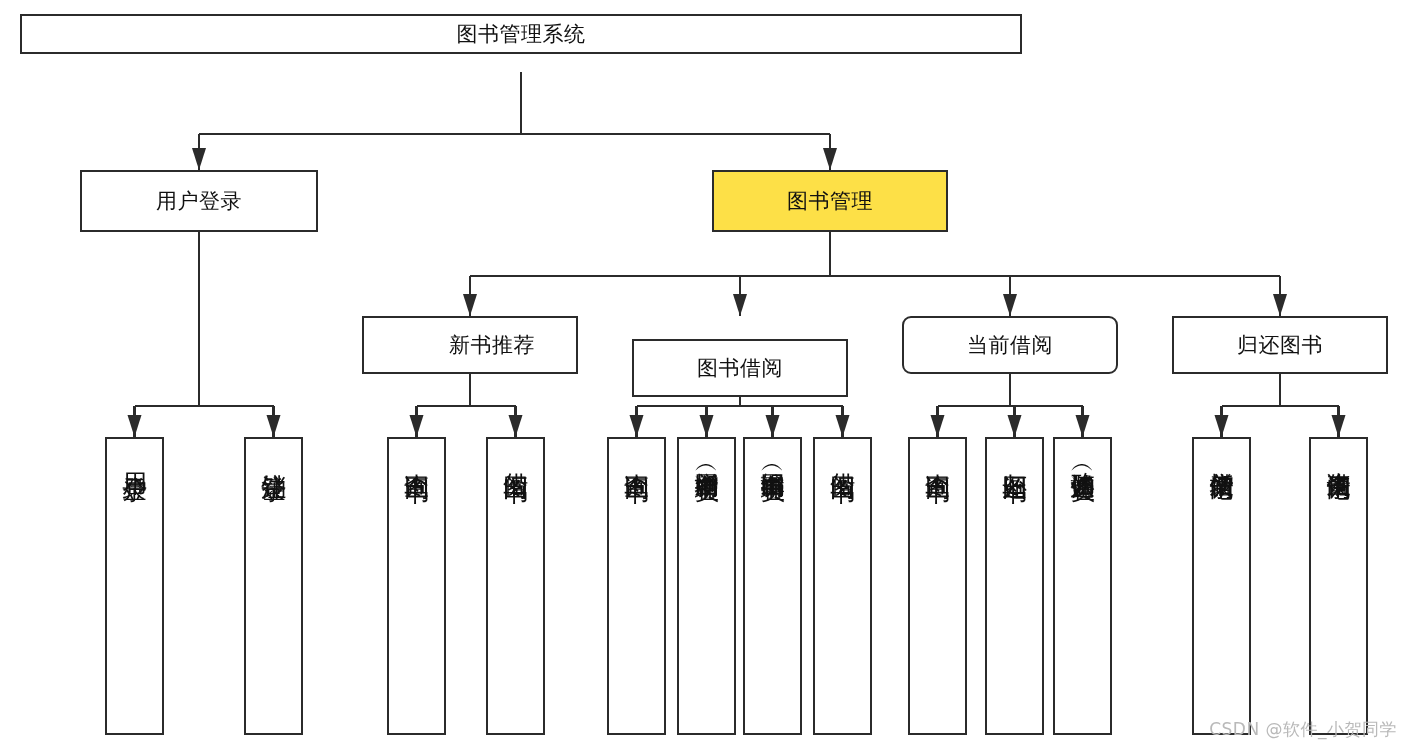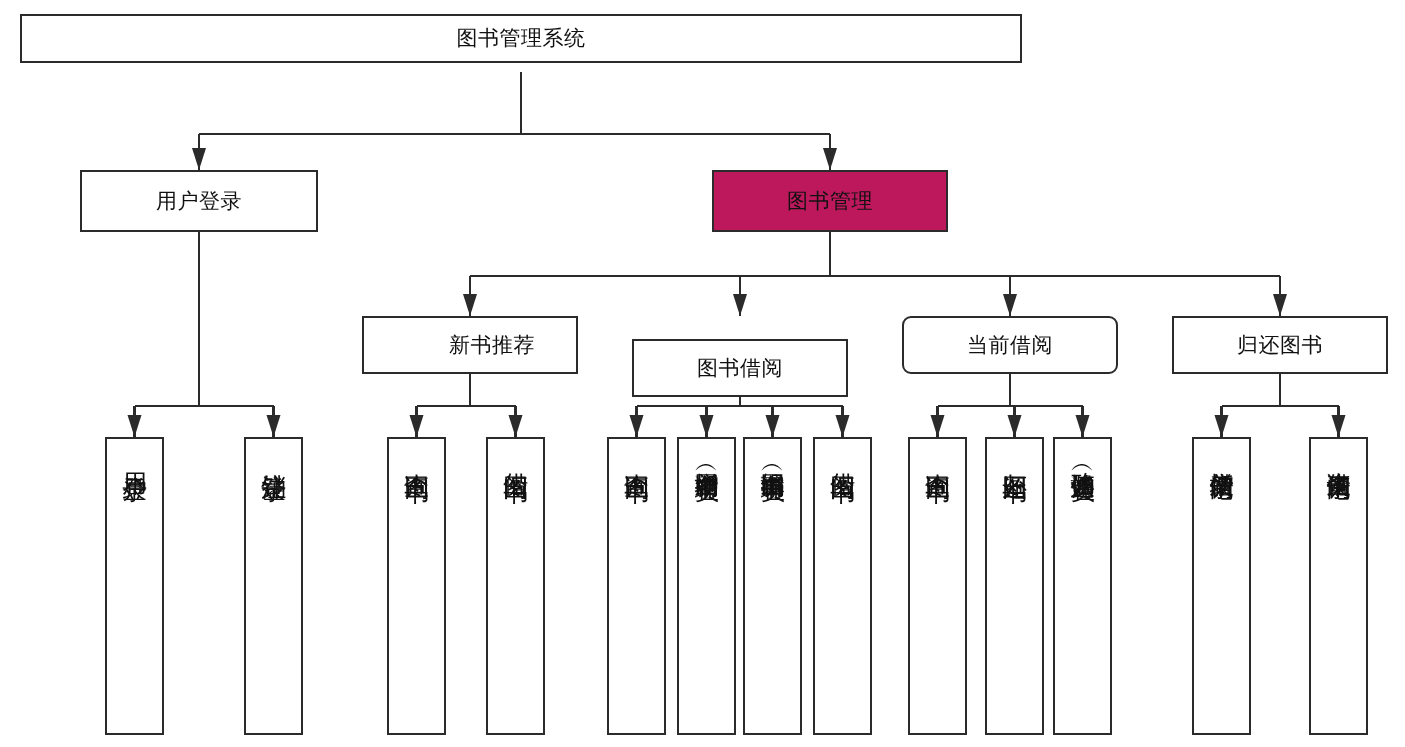--- a/index.html
+++ b/index.html
@@ -120,27 +120,27 @@
       <line x1="1082.5" y1="406" x2="1082.5" y2="437" stroke="#2b2b2b" stroke-width="2.4" shape-rendering="crispEdges"></line>
       <polygon points="1075.5,415 1089.5,415 1082.5,437" fill="#2b2b2b"></polygon>
       <line x1="1280" y1="374" x2="1280" y2="406" stroke="#2b2b2b" stroke-width="2.4" shape-rendering="crispEdges"></line>
       <line x1="1221.5" y1="406" x2="1338.5" y2="406" stroke="#2b2b2b" stroke-width="2.4" shape-rendering="crispEdges"></line>
       <line x1="1221.5" y1="406" x2="1221.5" y2="437" stroke="#2b2b2b" stroke-width="2.4" shape-rendering="crispEdges"></line>
       <polygon points="1214.5,415 1228.5,415 1221.5,437" fill="#2b2b2b"></polygon>
       <line x1="1338.5" y1="406" x2="1338.5" y2="437" stroke="#2b2b2b" stroke-width="2.4" shape-rendering="crispEdges"></line>
       <polygon points="1331.5,415 1345.5,415 1338.5,437" fill="#2b2b2b"></polygon>
     </svg>
   <div id="nodes">
-      <div class="node horiz" style="left: 20px; top: 14px; width: 1002px; height: 49px; border-color: rgb(43, 43, 43); background: rgb(255, 255, 255); color: rgb(17, 17, 17);">
+      <div class="node horiz" style="left: 20px; top: 14px; width: 1002px; height: 40px; border-color: rgb(43, 43, 43); background: rgb(255, 255, 255); color: rgb(17, 17, 17);">
         <span class="label">图书管理系统</span>
       </div>
       <div class="node horiz" style="left: 80px; top: 170px; width: 238px; height: 62px; border-color: rgb(43, 43, 43); background: rgb(255, 255, 255); color: rgb(17, 17, 17);">
         <span class="label">用户登录</span>
       </div>
-      <div class="node horiz" style="left: 712px; top: 170px; width: 236px; height: 62px; border-color: rgb(43, 43, 43); background: #be185d; color: rgb(17, 17, 17);">
+      <div class="node horiz" style="left: 712px; top: 170px; width: 236px; height: 62px; border-color: rgb(43, 43, 43); background: #fde047; color: rgb(17, 17, 17);">
         <span class="label">图书管理</span>
       </div>
       <div class="node horiz" style="left: 362px; top: 316px; width: 216px; height: 58px; border-color: rgb(43, 43, 43); background: rgb(255, 255, 255); color: rgb(17, 17, 17); padding-left: 44px;">
         <span class="label">新书推荐</span>
       </div>
       <div class="node horiz" style="left: 632px; top: 316px; width: 216px; height: 58px; border-color: rgb(43, 43, 43); background: rgb(255, 255, 255); color: rgb(17, 17, 17); margin-top: 23px;">
         <span class="label">图书借阅</span>
       </div>
       <div class="node horiz" style="left: 902px; top: 316px; width: 216px; height: 58px; border-color: rgb(43, 43, 43); background: rgb(255, 255, 255); color: rgb(17, 17, 17); border-radius: 9px;">
         <span class="label">当前借阅</span>
@@ -181,13 +181,14 @@
       <div class="node vert tall" style="left: 1053px; top: 437px; width: 59px; height: 298px; border-color: rgb(43, 43, 43); background: rgb(255, 255, 255); color: rgb(17, 17, 17);">
         <span class="label">确认归还（管理员）</span>
       </div>
       <div class="node vert tall" style="left: 1192px; top: 437px; width: 59px; height: 298px; border-color: rgb(43, 43, 43); background: rgb(255, 255, 255); color: rgb(17, 17, 17);">
         <span class="label">新增借阅记录</span>
       </div>
       <div class="node vert tall" style="left: 1309px; top: 437px; width: 59px; height: 298px; border-color: rgb(43, 43, 43); background: rgb(255, 255, 255); color: rgb(17, 17, 17);">
         <span class="label">查询借阅记录</span>
       </div>
     </div>
+  <div id="watermark">CSDN @软件_小贺同学</div>
 </div>
 
 </body></html>

